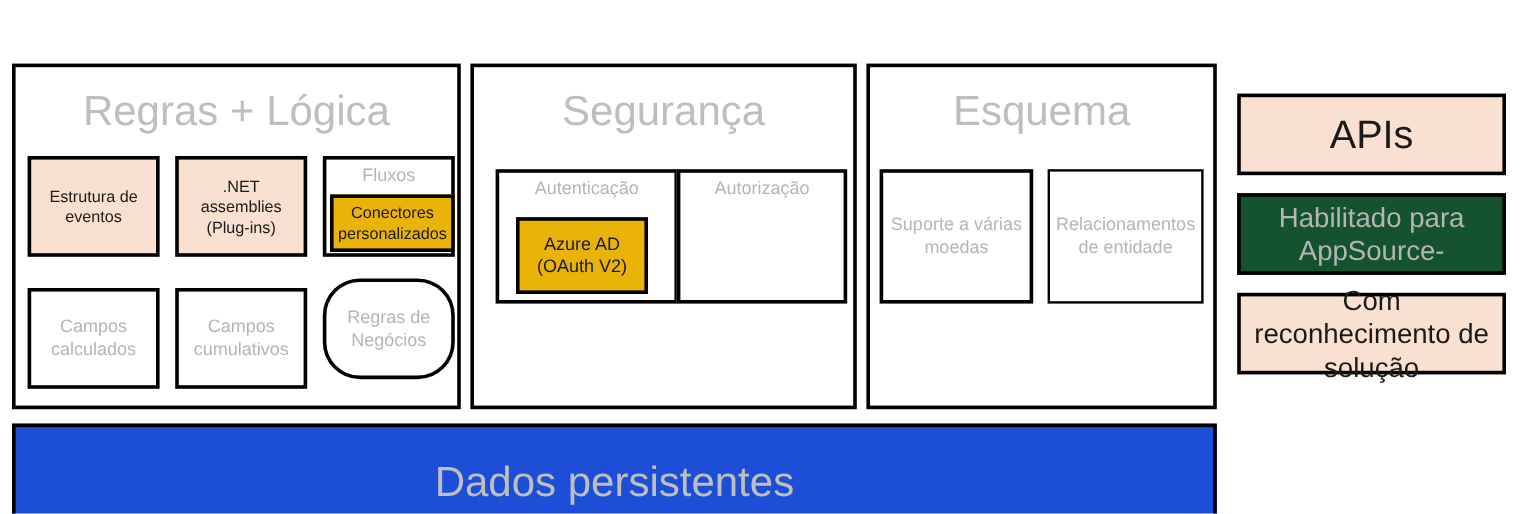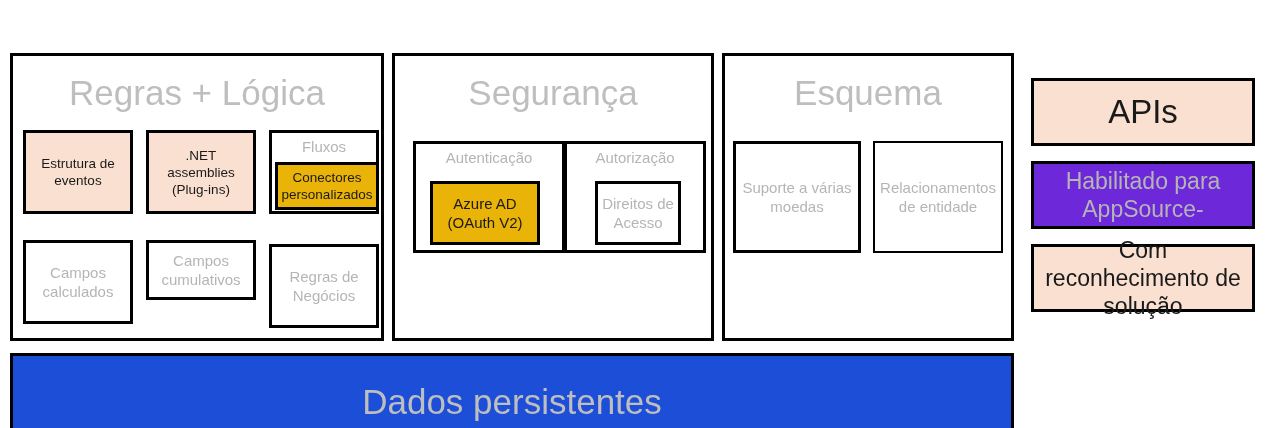--- a/index.html
+++ b/index.html
@@ -113,21 +113,21 @@
   }
 
   .sidecard {
     position: absolute;
     box-sizing: border-box;
     border: 3px solid #000000;
     display: flex;
     align-items: center;
     justify-content: center;
     text-align: center;
-    background: #6d28d9;
+    background: #14532d;
   }
   .sidecard.fill { background: #F9E0D0; }
   .sidecard .txt { display: block; width: 100%; padding: 0 4px; box-sizing: border-box; }
 </style>
 </head>
 <body>
 
 <div id="canvas">
 
   <div class="panel" style="left:10px; top:13px; width:374px; height:288px;">
@@ -145,44 +145,41 @@
       <span class="grp-label">Fluxos</span>
       <div class="grp-inner fill" style="left:3px; top:29px; width:104px; height:48px;">
         <span class="txt t-dark s13">Conectores personalizados</span>
       </div>
     </div>
 
     <div class="cell" style="left:10px; top:184px; width:110px; height:84px;">
       <span class="txt t-gray s15">Campos calculados</span>
     </div>
 
-    <div class="cell" style="left:133px; top:184px; width:110px; height:60px;justify-content:flex-end;">
+    <div class="cell" style="left:133px; top:184px; width:110px; height:84px;justify-content:flex-end;">
       <span class="txt t-gray s15">Campos cumulativos</span>
     </div>
 
-    <div class="cell" style="left:256px; top:188px; width:110px; height:84px;">
+    <div class="cell" style="left:256px; top:176px; width:110px; height:84px;border-radius:31px;">
       <span class="txt t-gray s15">Regras de Negócios</span>
     </div>
   </div>
 
   <div class="panel" style="left:392px; top:13px; width:322px; height:288px;">
     <div class="panel-title" style="top:16px;">Segurança</div>
 
     <div class="grp" style="left:18px; top:85px; width:152px; height:112px;">
       <span class="grp-label">Autenticação</span>
       <div class="grp-inner fill" style="left:14px; top:37px; width:110px; height:64px;">
         <span class="txt t-dark s15">Azure AD (OAuth V2)</span>
       </div>
     </div>
 
     <div class="grp" style="left:169px; top:85px; width:142px; height:112px;">
       <span class="grp-label">Autorização</span>
-      <div class="grp-inner plain" style="left:28px; top:37px; width:86px; height:64px;">
-        <span class="txt t-gray s15">Direitos de Acesso</span>
-      </div>
     </div>
   </div>
 
   <div class="panel" style="left:722px; top:13px; width:292px; height:288px;">
     <div class="panel-title" style="top:16px;">Esquema</div>
 
     <div class="cell thin" style="left:148px; top:85px; width:130px; height:112px;">
       <span class="txt t-gray s15">Relacionamentos de entidade</span>
     </div>
 

